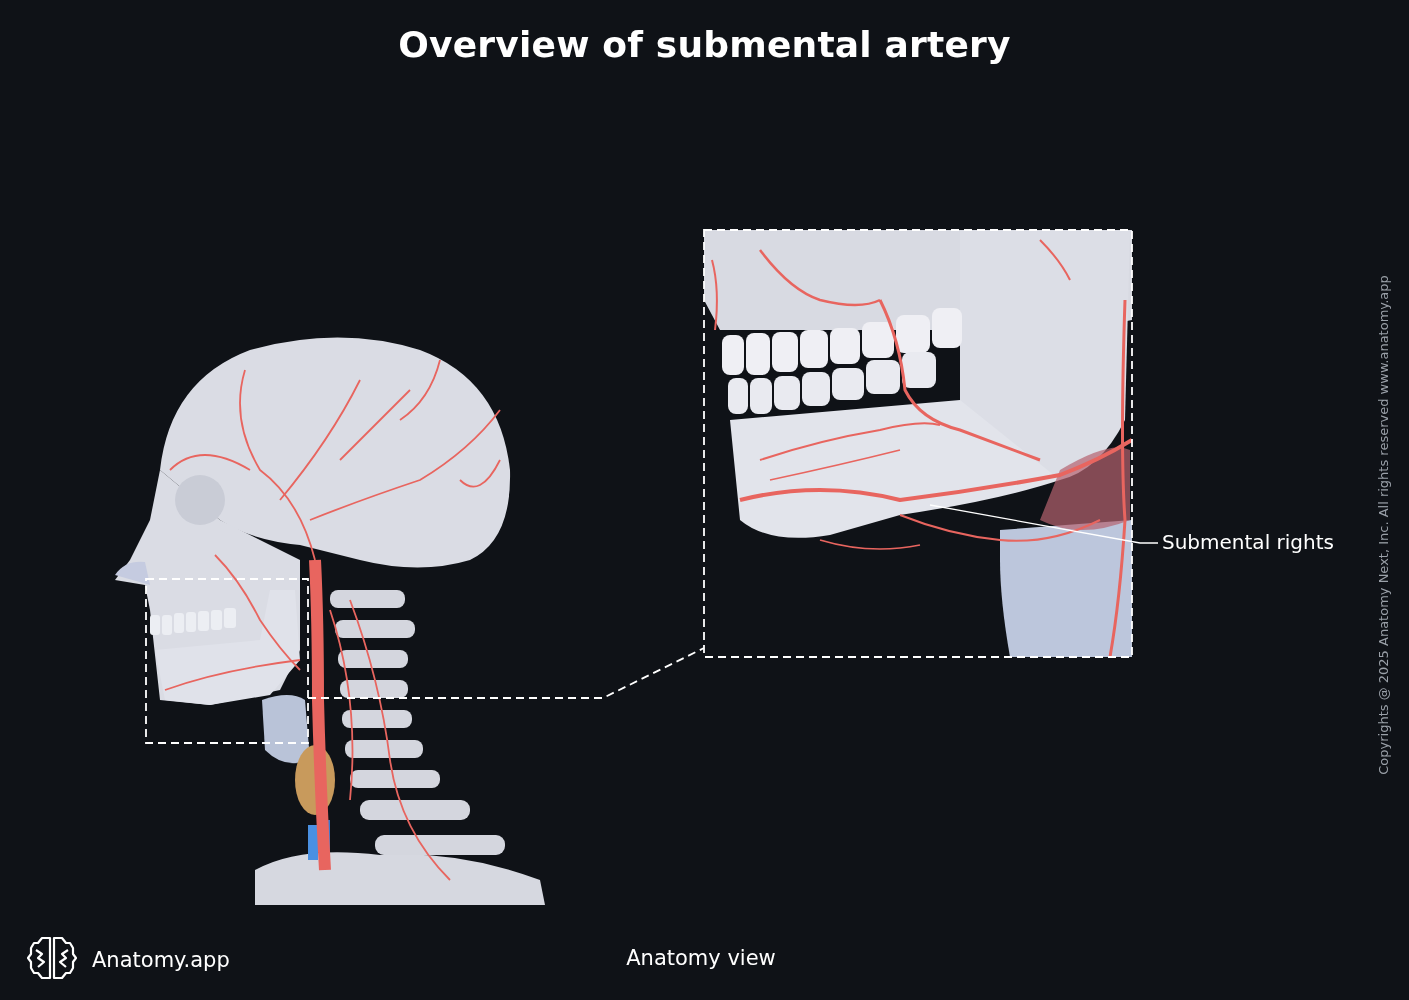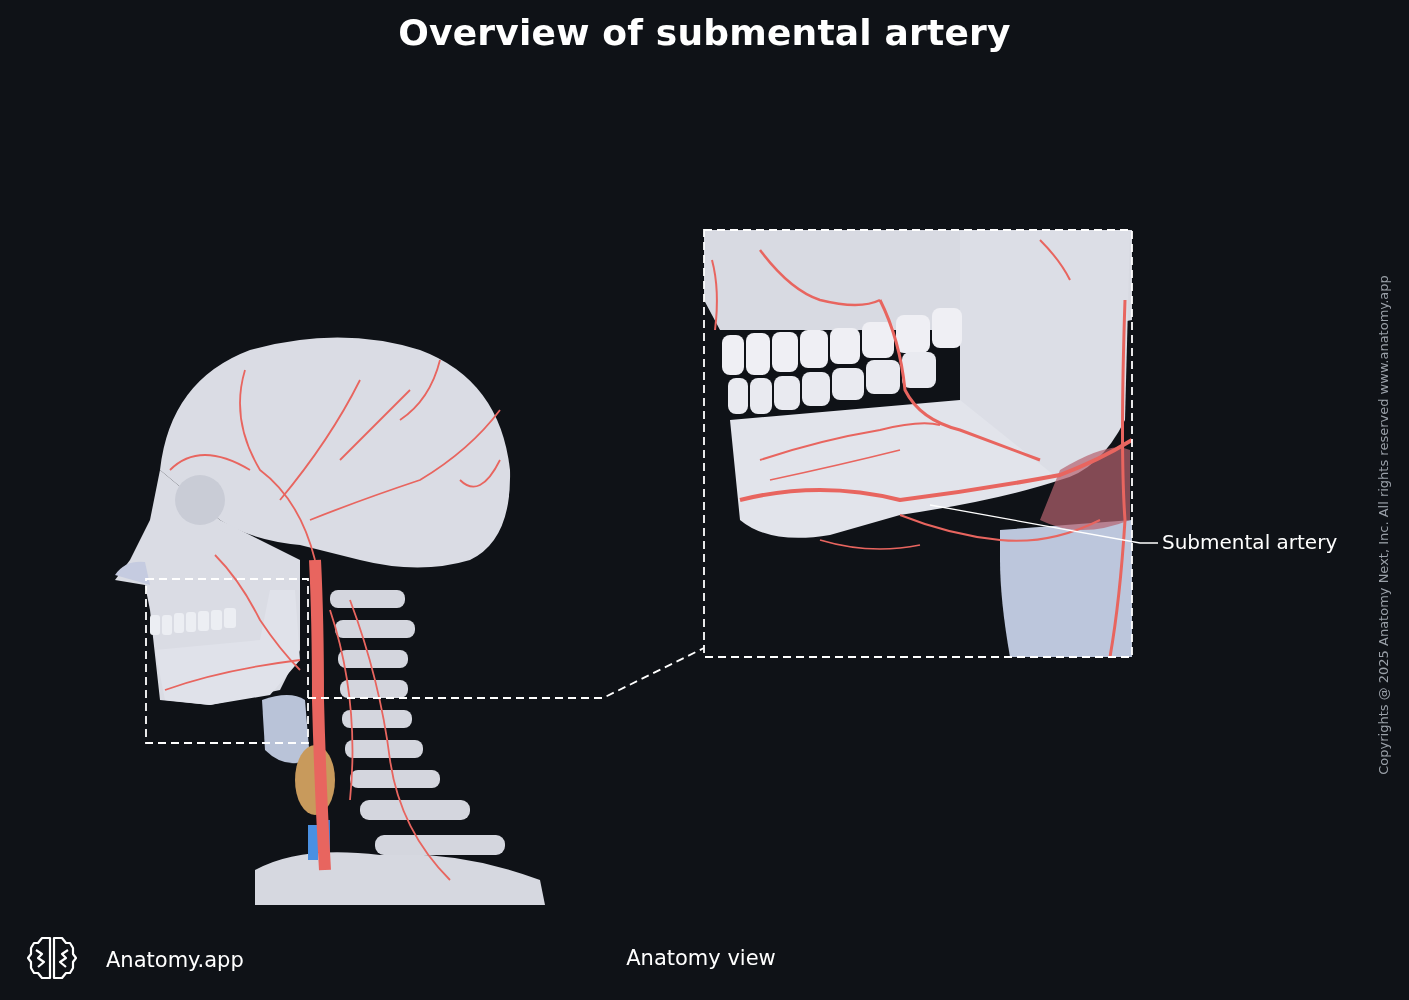--- a/index.html
+++ b/index.html
@@ -3,29 +3,29 @@
 <meta charset="utf-8">
 <style>
   html, body { margin: 0; padding: 0; }
   body {
     width: 1409px; height: 1000px; position: relative; overflow: hidden;
     background: #0f1217;
     font-family: "DejaVu Sans", "Liberation Sans", sans-serif;
     color: #ffffff;
   }
   .title {
-    position: absolute; left: 0; right: 0; top: 12px;
+    position: absolute; left: 0; right: 0; top: 24px;
     text-align: center; font-size: 36px; font-weight: bold; letter-spacing: 0.2px;
   }
   .caption {
     position: absolute; left: 600px; width: 202px; top: 946px;
     text-align: center; font-size: 21px;
   }
   .brand {
-    position: absolute; left: 26px; top: 934px; display: flex; align-items: center; gap: 28px;
+    position: absolute; left: 26px; top: 934px; display: flex; align-items: center; gap: 14px;
   }
   .brand-name { font-size: 21px; color: #ffffff; }
   .copyright {
     position: absolute; left: 1383px; top: 525px;
     transform: translate(-50%, -50%) rotate(-90deg);
     white-space: nowrap; font-size: 13px; color: #9aa0a8;
   }
   .label {
     position: absolute; left: 1162px; top: 530px; font-size: 20px; color: #fff;
   }
@@ -152,21 +152,21 @@
 
   <g stroke="#ffffff" stroke-width="1.8" stroke-dasharray="8 5" fill="none">
     <rect x="146" y="579" width="162" height="164"></rect>
     <rect x="704" y="230" width="428" height="427"></rect>
     <polyline points="308,698 603,698 704,648"></polyline>
   </g>
 
   <polyline points="930,505 1140,543 1158,543" stroke="#ffffff" stroke-width="1.3" fill="none"></polyline>
 </svg>
 
-<div class="label">Submental artery</div>
+<div class="label">Submental rights</div>
 
 <div class="copyright">Copyrights @ 2025 Anatomy Next, Inc. All rights reserved www.anatomy.app</div>
 
 <div class="brand">
   <span>
     <svg width="52" height="48" viewBox="0 0 52 48" fill="none" stroke="#ffffff" stroke-width="2.2" stroke-linejoin="round">
       <path d="M24 4 L16 4 L12 9 L8 9 L5 14 L5 20 L2 24 L5 28 L5 34 L8 39 L12 39 L16 44 L24 44 Z"></path>
       <path d="M28 4 L36 4 L40 9 L44 9 L47 14 L47 20 L50 24 L47 28 L47 34 L44 39 L40 39 L36 44 L28 44 Z"></path>
       <path d="M10 16 L16 20 L12 24 L18 28 L12 33"></path>
       <path d="M42 16 L36 20 L40 24 L34 28 L40 33"></path>

